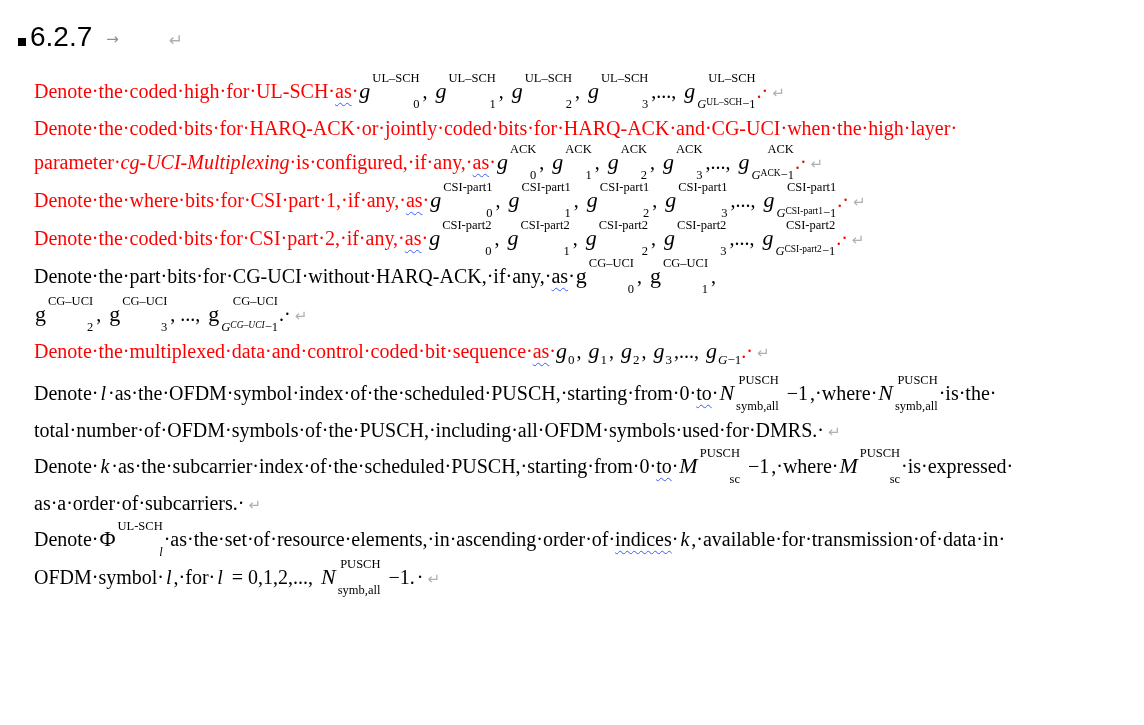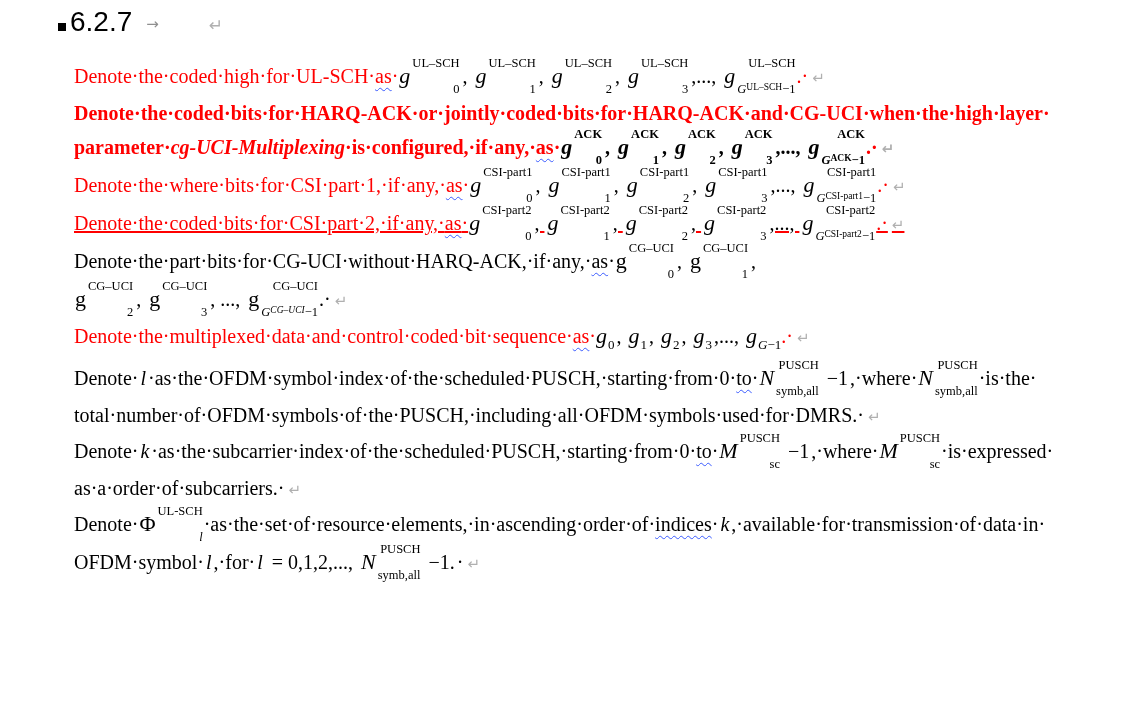--- a/index.html
+++ b/index.html
@@ -1,32 +1,32 @@
 <!DOCTYPE html>
 <html><head>
 <meta charset="utf-8">
 <style>
   html,body{margin:0;padding:0;width:1144px;height:725px;background:#ffffff;overflow:hidden;}
   body{font-family:"Liberation Serif","DejaVu Serif",serif;color:#000;}
-  .doc{padding:2px 34px 0 34px;margin-left:40px;}
+  .doc{padding:17px 34px 0 34px;}
 
   
   h1.heading{display:flex;align-items:baseline;font-family:"Liberation Sans","DejaVu Sans",sans-serif;
     font-weight:400;font-size:28px;line-height:40px;margin:0 0 14px -16px;color:#000;}
   .sq{width:8px;height:8px;background:#000;display:inline-block;margin-right:4px;}
   .tabarrow{color:#8f8f8f;font-size:15px;margin:0 46px 0 14px;align-self:center;font-family:"DejaVu Sans",sans-serif;}
   .pmark{color:#b0b0b0;font-size:15px;margin-left:4px;font-family:"DejaVu Sans",sans-serif;font-style:normal;}
   h1 .pmark{font-size:17px;}
 
   
   p.para{font-size:20px;line-height:33px;margin:0;}
   [data-name="para-ul-sch"]{margin-bottom:25px;}
-  [data-name="para-harq-ack"]{margin-bottom:10px;font-weight:bold;}
+  [data-name="para-harq-ack"]{margin-bottom:10px;}
   [data-name="para-csi-part1"]{margin-bottom:21px;}
-  [data-name="para-csi-part2"]{margin-bottom:21px;text-decoration:underline;}
+  [data-name="para-csi-part2"]{margin-bottom:21px;}
   [data-name="para-cg-uci"]{margin-bottom:6px;}
   [data-name="para-multiplexed"]{margin-bottom:12px;}
   [data-name="para-ofdm-symbol-index"]{margin-bottom:11px;}
   [data-name="para-subcarrier-index"]{margin-bottom:10px;}
   .it{font-style:italic;}
   .wavy{text-decoration-line:underline;text-decoration-style:wavy;text-decoration-color:#3a5bff;
     text-decoration-thickness:1px;text-underline-offset:4px;}
 
   
   .math{color:#000;}

